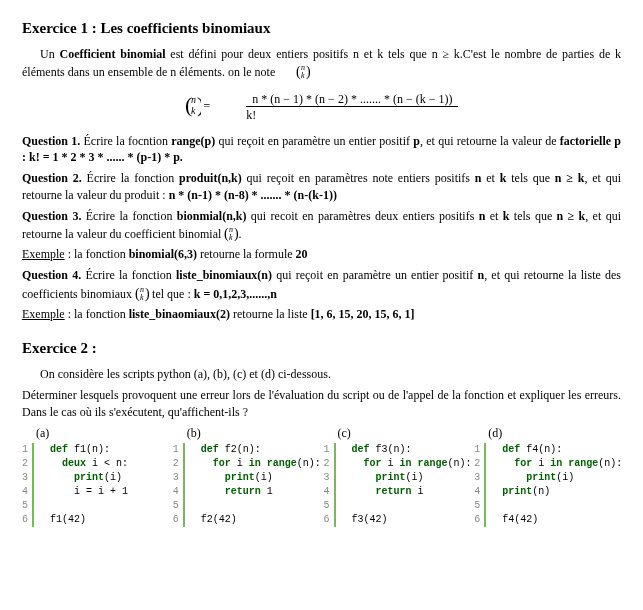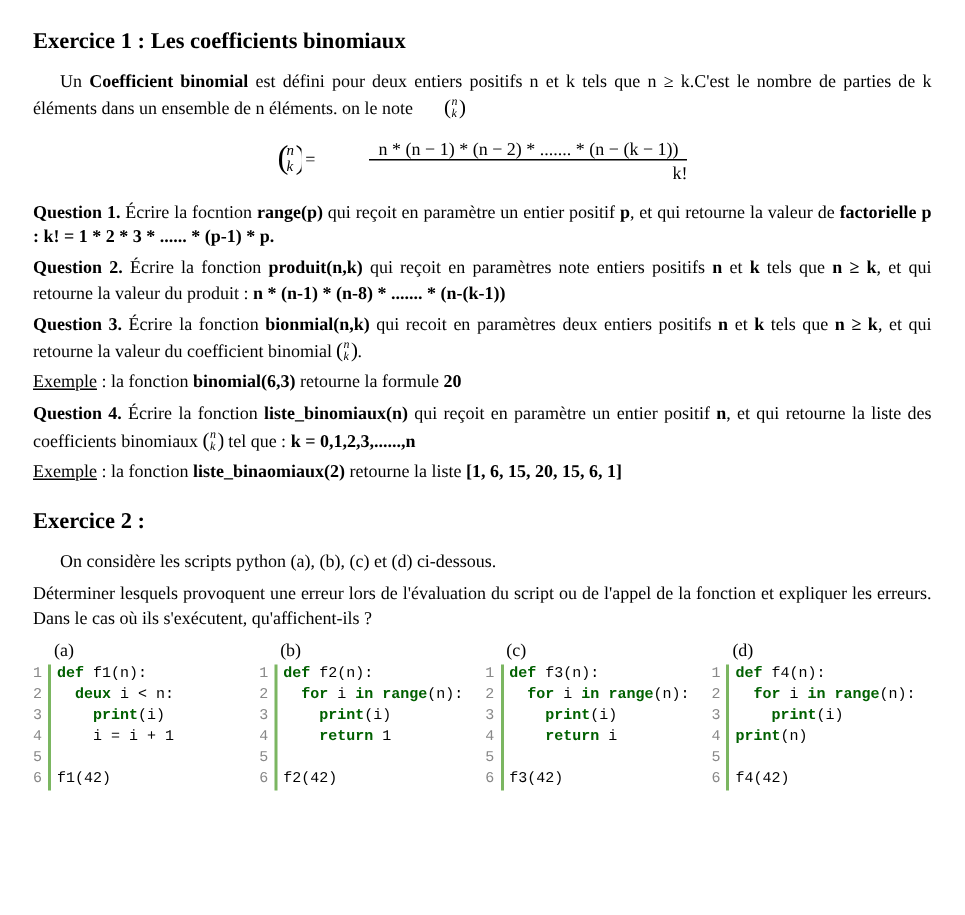--- a/index.html
+++ b/index.html
@@ -18,21 +18,21 @@
     font-weight: bold;
     margin: 2px 0 8px 0;
   }
   p { margin: 5px 0; text-align: justify; }
   .indent { text-indent: 1.5em; }
   .formula {
     text-align: center;
     margin: 6px 0 10px 0;
   }
   .formula .top { border-bottom: 1px solid #000; padding: 0 6px; }
-  .formula .frac { display: inline-block; vertical-align: middle; text-align: right; margin-left: 33px; }
+  .formula .frac { display: inline-block; vertical-align: middle; text-align: left; margin-left: 33px; }
   .formula .side { display: inline-block; vertical-align: middle; }
   .binom {
     display: inline-block;
     vertical-align: middle;
   }
   .qlabel { font-weight: bold; }
   .underline { text-decoration: underline; }
   .codegrid {
     display: flex;
     gap: 4px;
@@ -47,21 +47,21 @@
     line-height: 1.4;
   }
   .ln {
     text-align: right;
     color: #888;
     padding-right: 4px;
     border-right: 2px solid #7bb661;
     user-select: none;
   }
   .src {
-    padding-left: 4px;
+    padding-left: 16px;
     white-space: pre;
   }
   .kw { color: #006000; font-weight: bold; }
 </style>
 </head>
 <body>
 
 <h2 class="ex-title">Exercice 1 : Les coefficients binomiaux</h2>
 
 <p class="indent">

